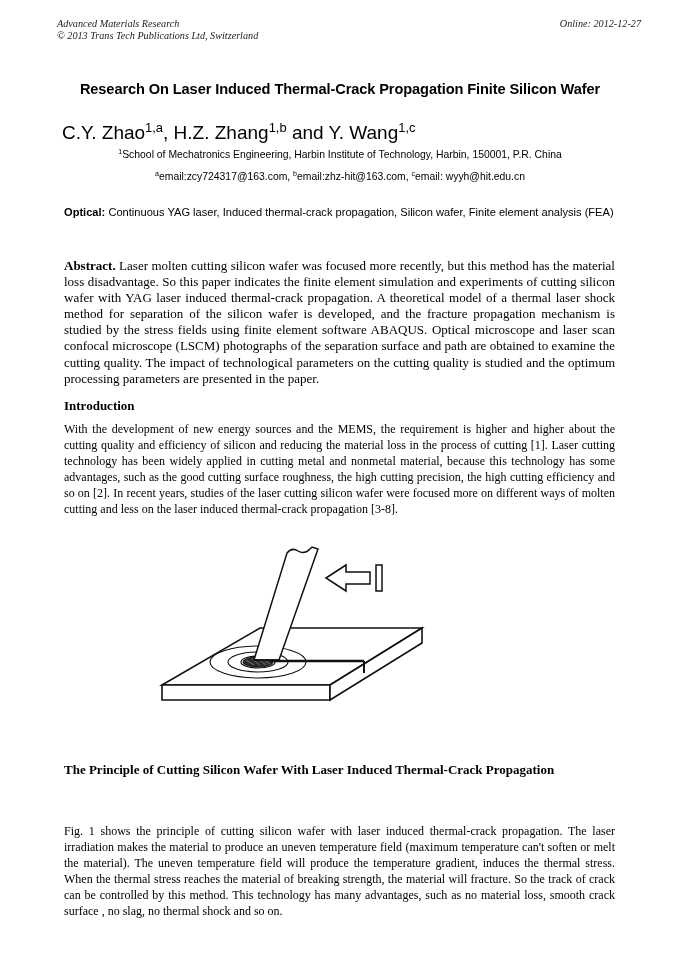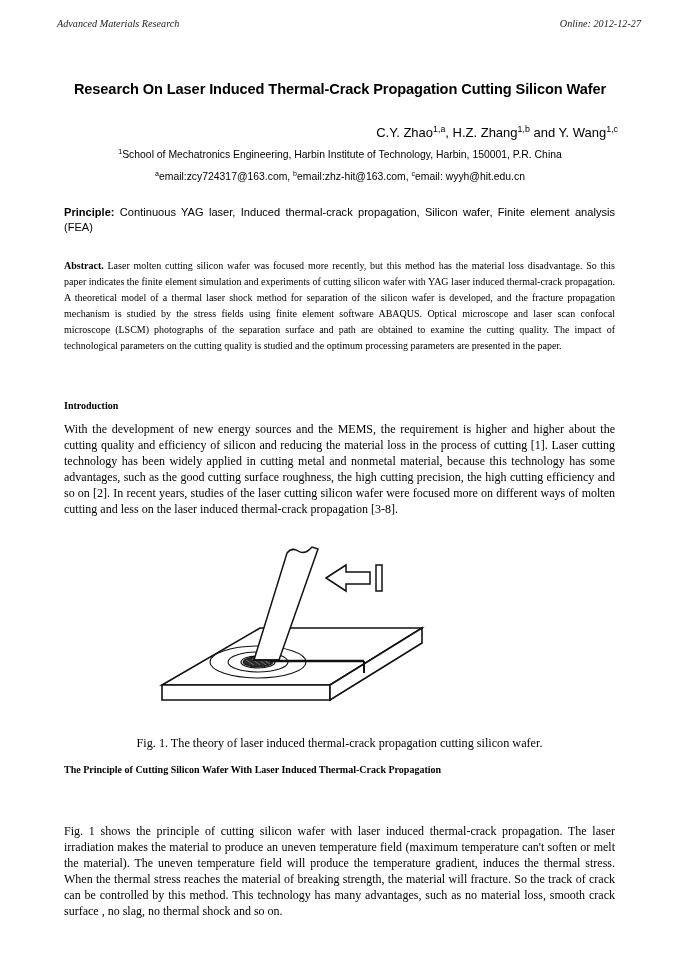--- a/index.html
+++ b/index.html
@@ -58,23 +58,23 @@
     font-weight: bold;
     font-size: 14.6px;
     line-height: 19px;
     letter-spacing: -0.1px;
   }
   .authors {
     position: absolute;
     left: 62px;
     top: 124px;
     width: 556px;
-    text-align: right;
-    font-family: "Liberation Sans", sans-serif;
-    font-size: 13px;
+    text-align: left;
+    font-family: "Liberation Sans", sans-serif;
+    font-size: 19px;
     line-height: 17px;
   }
   .affil {
     position: absolute;
     left: 50px;
     top: 148px;
     width: 580px;
     text-align: center;
     font-family: "Liberation Sans", sans-serif;
     font-size: 10.4px;
@@ -108,31 +108,31 @@
     text-align: justify;
   }
   .keywords b { font-weight: bold; }
 
   
   .abstract {
     position: absolute;
     left: 64px;
     top: 258px;
     width: 551px;
-    font-size: 10px;
+    font-size: 13px;
     line-height: 16.1px;
     text-align: justify;
   }
   .abstract b { font-weight: bold; }
 
   
   .sec-head {
     position: absolute;
     font-weight: bold;
-    font-size: 10px;
+    font-size: 13px;
     line-height: 16px;
   }
   #intro-head { left: 64px; top: 398px; }
   #principle-head { left: 64px; top: 762px; width: 560px; }
 
   .body-para {
     position: absolute;
     left: 64px;
     width: 551px;
     font-size: 12px;
@@ -163,31 +163,32 @@
 </head>
 <body>
 
 <div class="page">
 
   <div class="jheader">
     <span class="row">
       <span>Advanced Materials Research</span>
       <span class="online">Online: 2012-12-27</span>
     </span>
+    <span class="row">© 2013 Trans Tech Publications Ltd, Switzerland</span>
   </div>
 
-  <div class="title">Research On Laser Induced Thermal-Crack Propagation Cutting Silicon Wafer</div>
+  <div class="title">Research On Laser Induced Thermal-Crack Propagation Finite Silicon Wafer</div>
 
   <div class="authors">C.Y. Zhao<sup>1,a</sup>, H.Z. Zhang<sup>1,b</sup> and Y. Wang<sup>1,c</sup></div>
 
   <div class="affil"><sup>1</sup>School of Mechatronics Engineering, Harbin Institute of Technology, Harbin, 150001, P.R. China</div>
 
   <div class="emails"><sup>a</sup>email:zcy724317@163.com, <sup>b</sup>email:zhz-hit@163.com, <sup>c</sup>email: wyyh@hit.edu.cn</div>
 
-  <div class="keywords"><b>Principle:</b> Continuous YAG laser, Induced thermal-crack propagation, Silicon wafer, Finite element analysis (FEA)</div>
+  <div class="keywords"><b>Optical:</b> Continuous YAG laser, Induced thermal-crack propagation, Silicon wafer, Finite element analysis (FEA)</div>
 
   <div class="abstract"><b>Abstract.</b> Laser molten cutting silicon wafer was focused more recently, but this method has the material loss disadvantage. So this paper indicates the finite element simulation and experiments of cutting silicon wafer with YAG laser induced thermal-crack propagation. A theoretical model of a thermal laser shock method for separation of the silicon wafer is developed, and the fracture propagation mechanism is studied by the stress fields using finite element software ABAQUS. Optical microscope and laser scan confocal microscope (LSCM) photographs of the separation surface and path are obtained to examine the cutting quality. The impact of technological parameters on the cutting quality is studied and the optimum processing parameters are presented in the paper.</div>
 
   <div class="sec-head" id="intro-head">Introduction</div>
   <div class="body-para" id="intro-para">With the development of new energy sources and the MEMS, the requirement is higher and higher about the cutting quality and efficiency of silicon and reducing the material loss in the process of cutting [1]. Laser cutting technology has been widely applied in cutting metal and nonmetal material, because this technology has some advantages, such as the good cutting surface roughness, the high cutting precision, the high cutting efficiency and so on [2]. In recent years, studies of the laser cutting silicon wafer were focused more on different ways of molten cutting and less on the laser induced thermal-crack propagation [3-8].</div>
 
   <div class="figure">
 
     <svg width="290" height="200" viewBox="0 0 290 200" style="position:absolute;left:150px;top:0px;">
       <g fill="none" stroke="#111" stroke-width="1.6">
@@ -224,18 +225,17 @@
       </g>
 
       <g fill="#ffffff" stroke="#111" stroke-width="1.5">
         <polygon points="176,45 196,32 196,39 220,39 220,51 196,51 196,58"></polygon>
         <rect x="226" y="32" width="6" height="26"></rect>
       </g>
     </svg>
 
   </div>
 
-  <div class="fig-caption">Fig. 1. The theory of laser induced thermal-crack propagation cutting silicon wafer.</div>
 
   <div class="sec-head" id="principle-head">The Principle of Cutting Silicon Wafer With Laser Induced Thermal-Crack Propagation</div>
   <div class="body-para" id="principle-para">Fig. 1 shows the principle of cutting silicon wafer with laser induced thermal-crack propagation. The laser irradiation makes the material to produce an uneven temperature field (maximum temperature can't soften or melt the material). The uneven temperature field will produce the temperature gradient, induces the thermal stress. When the thermal stress reaches the material of breaking strength, the material will fracture. So the track of crack can be controlled by this method. This technology has many advantages, such as no material loss, smooth crack surface , no slag, no thermal shock and so on.</div>
 
 </div>
 
 </body></html>

